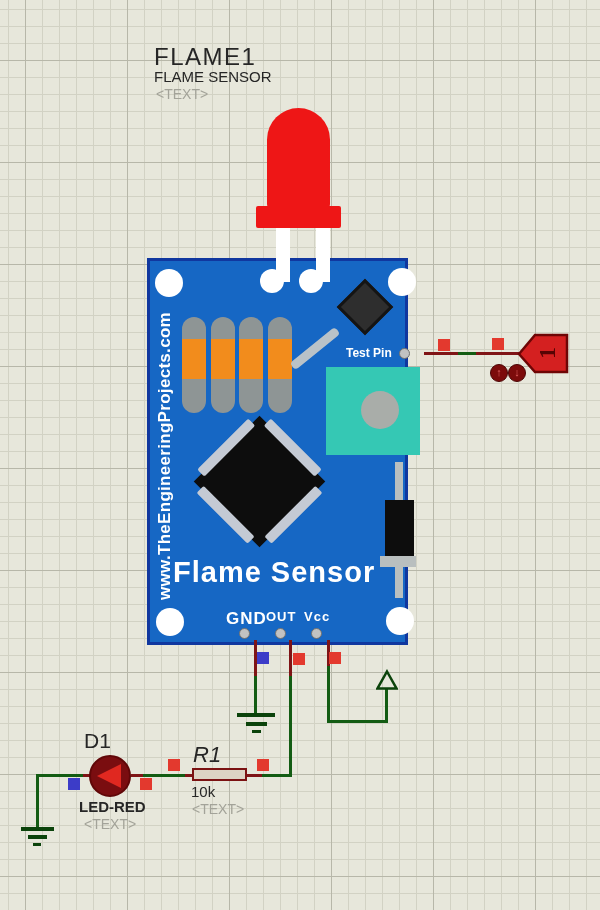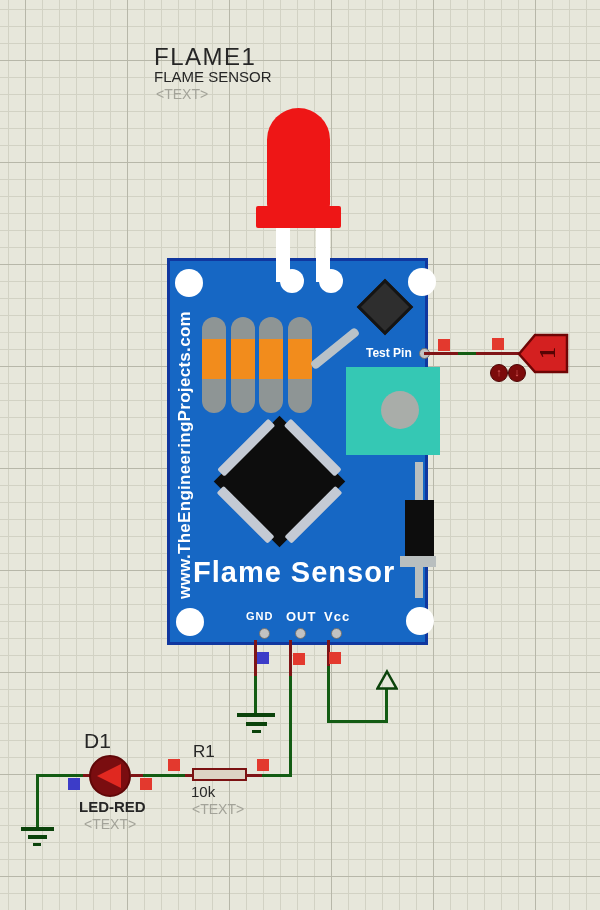--- a/index.html
+++ b/index.html
@@ -21,22 +21,22 @@
   .wire{position:absolute; background:#135c13;}
   .pinw{position:absolute; background:#7f1416;}
   .term{position:absolute; background:#0b430b;}
   .sq{position:absolute; width:12px; height:12px;}
   .sq.red{background:#e3392e;}
   .sq.blue{background:#3c3cc8;}
   .hole{position:absolute; background:#ffffff; border-radius:50%;}
   .pin-circle{position:absolute; width:11px; height:11px; border-radius:50%;
     background:#c2c2c2; border:1px solid #707070; box-sizing:border-box;}
   
-  #board{position:absolute; left:167px; top:258px; width:261px; height:387px;
-    background:#1667c4; box-shadow:inset 0 0 0 3px #10379f;text-align:center;}
+  #board{position:absolute; left:147px; top:258px; width:261px; height:387px;
+    background:#1667c4; box-shadow:inset 0 0 0 3px #10379f;}
   .res{position:absolute; width:24px; height:96px; background:#8e9595; border-radius:12px; top:59px;}
   .res .band{position:absolute; left:0; top:22px; width:24px; height:40px; background:#f28c1c;}
   .chip-pad{position:absolute; background:#c4cad4; border-radius:2px;}
   .white-text{color:#ffffff; font-weight:bold;}
   .marker-circle{position:absolute; width:18px; height:18px; border-radius:50%;
     background:#7c0b0b; border:1px solid #4c0505; box-sizing:border-box;
     color:#e06060; font-size:11px; line-height:15px; text-align:center;}
 </style>
 </head>
 <body>
@@ -93,21 +93,21 @@
     <div class="lbl white-text" style="left:26px; top:299px; font-size:29px; letter-spacing:1px;">Flame Sensor</div>
 
     <div class="lbl white-text" style="left:9px; top:342px; width:290px; height:22px; font-size:17px; letter-spacing:0.3px;
                 transform:rotate(-90deg); transform-origin:0 0;">www.TheEngineeringProjects.com</div>
 
     <div class="abs" style="left:248px; top:204px; width:8px; height:40px; background:#b9bfbf;"></div>
     <div class="abs" style="left:238px; top:242px; width:29px; height:57px; background:#0d0d0d;"></div>
     <div class="abs" style="left:233px; top:298px; width:36px; height:11px; background:#b9bfbf;"></div>
     <div class="abs" style="left:248px; top:309px; width:8px; height:31px; background:#b9bfbf;"></div>
 
-    <div class="lbl white-text" style="left:79px; top:352px; font-size:11px; letter-spacing:1px;">GND</div>
+    <div class="lbl white-text" style="left:79px; top:352px; font-size:17px; letter-spacing:1px;">GND</div>
     <div class="lbl white-text" style="left:119px; top:352px; font-size:13px; letter-spacing:1px;">OUT</div>
     <div class="lbl white-text" style="left:157px; top:352px; font-size:13px; letter-spacing:1px;">Vcc</div>
 
     <div class="pin-circle" style="left:92px;  top:370px;"></div>
     <div class="pin-circle" style="left:128px; top:370px;"></div>
     <div class="pin-circle" style="left:164px; top:370px;"></div>
   </div>
 
   <div class="abs" style="left:276px; top:228px; width:14px; height:54px; background:#ffffff;"></div>
   <div class="abs" style="left:316px; top:228px; width:14px; height:54px; background:#ffffff;"></div>
@@ -175,17 +175,17 @@
   <div class="sq red" style="left:329px; top:652px;"></div>
   <div class="sq blue" style="left:68px;  top:778px;"></div>
   <div class="sq red" style="left:140px; top:778px;"></div>
   <div class="sq red" style="left:168px; top:759px;"></div>
   <div class="sq red" style="left:257px; top:759px;"></div>
 
   <div class="lbl" style="left:84px; top:729px; font-size:21px;">D1</div>
   <div class="lbl" style="left:79px; top:799px; font-size:15px;font-weight:bold;">LED-RED</div>
   <div class="lbl gray" style="left:84px; top:817px; font-size:14px;">&lt;TEXT&gt;</div>
 
-  <div class="lbl" style="left:193px; top:743px; font-size:17px;">R1</div>
+  <div class="lbl" style="left:193px; top:743px; font-size:22px;font-style:italic;">R1</div>
   <div class="lbl" style="left:191px; top:784px; font-size:15px;">10k</div>
   <div class="lbl gray" style="left:192px; top:802px; font-size:14px;">&lt;TEXT&gt;</div>
 
 </div>
 
 </body></html>

